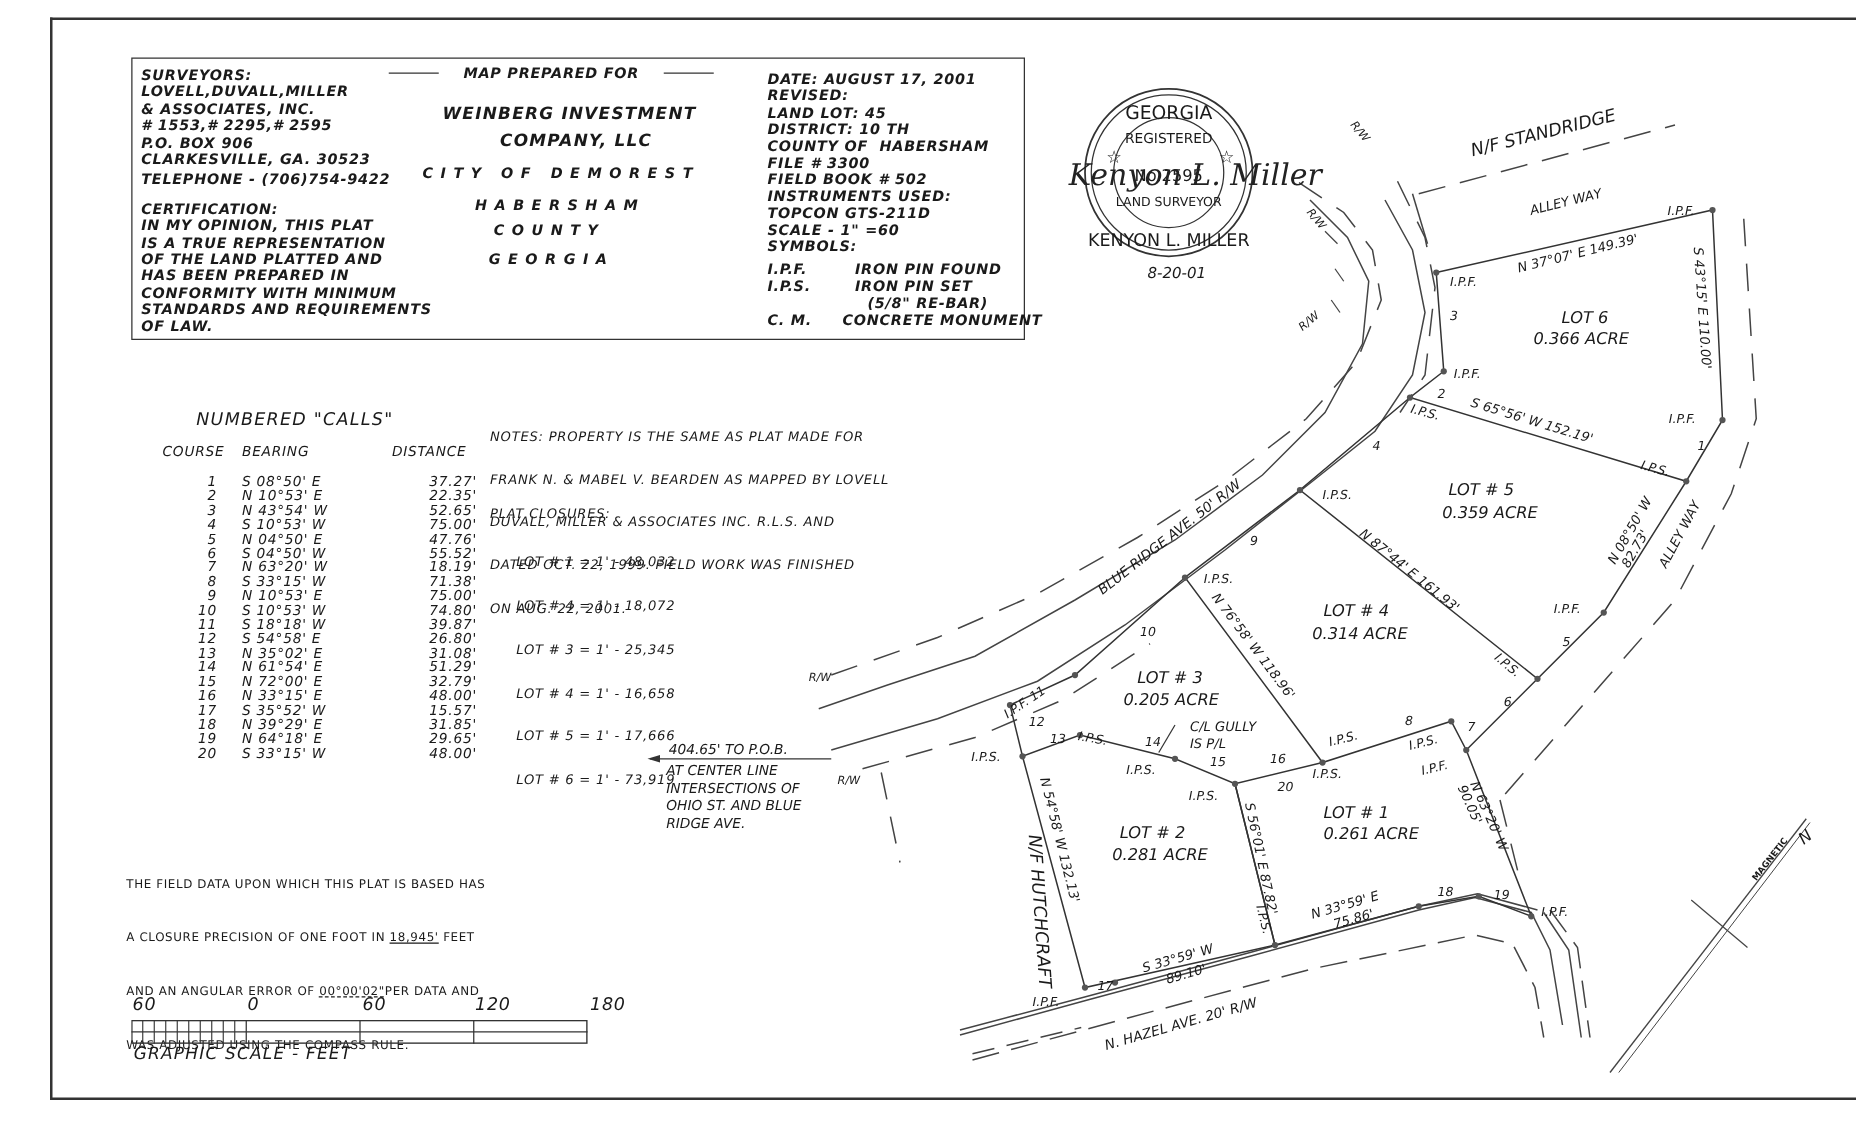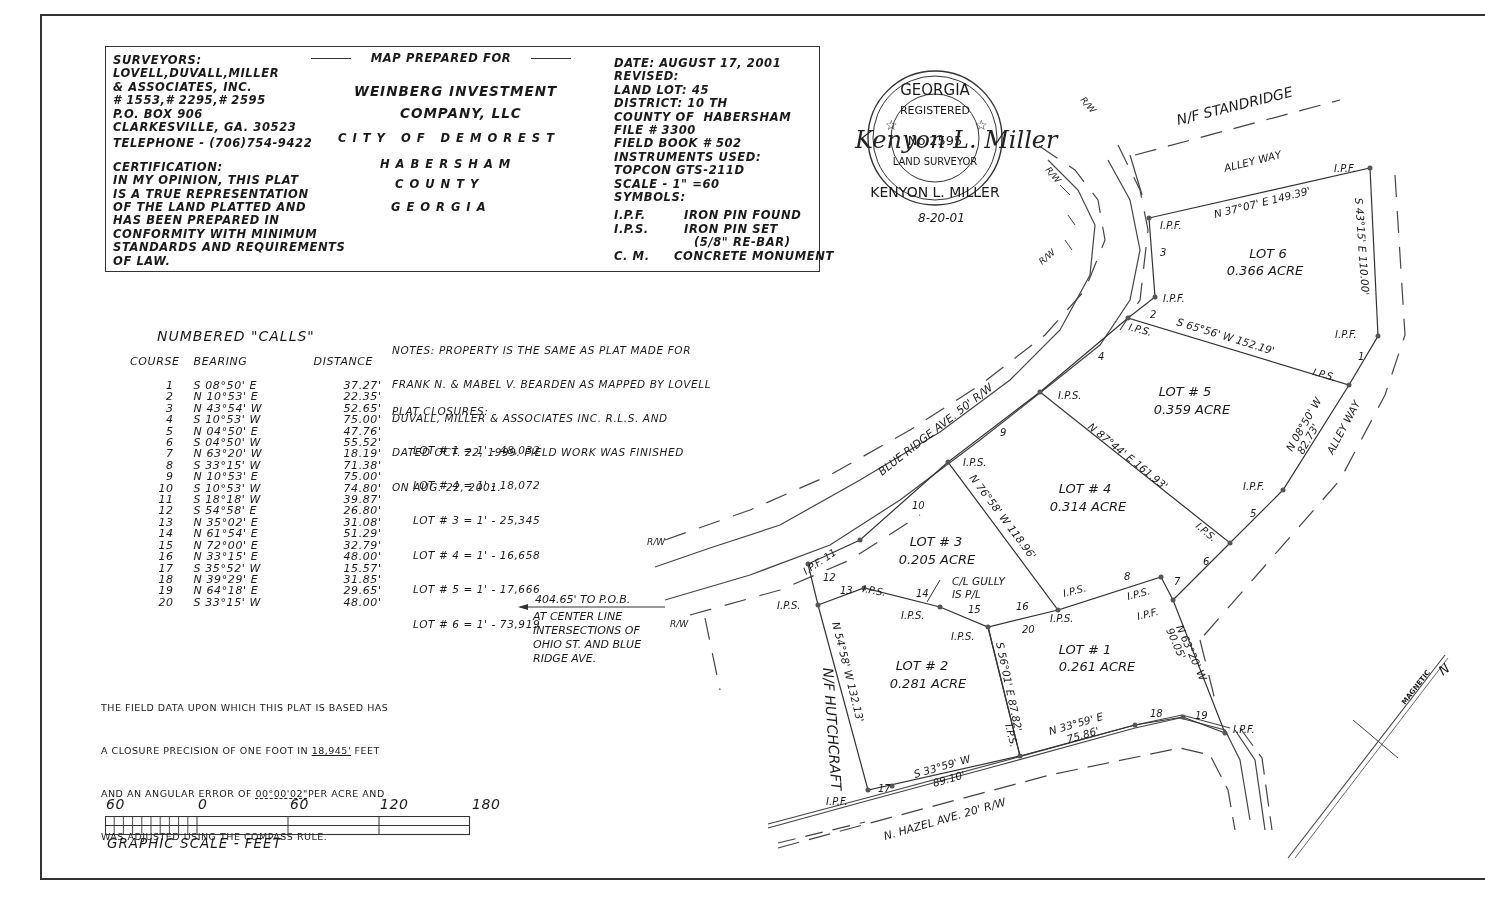--- a/index.html
+++ b/index.html
@@ -225,21 +225,21 @@
   <div>LOT # 4 = 1' - 18,072</div>
   <div>LOT # 3 = 1' - 25,345</div>
   <div>LOT # 4 = 1' - 16,658</div>
   <div>LOT # 5 = 1' - 17,666</div>
   <div>LOT # 6 = 1' - 73,919</div>
 </div>
 
 <div class="t" style="left:101px; top:672px; font-style:normal; font-size:9.5px; font-weight:normal; line-height:14.4px; letter-spacing:0.5px;">
   <div>THE FIELD DATA UPON WHICH THIS PLAT IS BASED HAS</div>
   <div><span>A CLOSURE PRECISION OF ONE FOOT IN </span><span style="text-decoration:underline;">18,945'</span><span> FEET</span></div>
-  <div><span>AND AN ANGULAR ERROR OF </span><span style="text-decoration:underline dashed;">00°00'02"</span><span>PER ACRE AND</span></div>
+  <div><span>AND AN ANGULAR ERROR OF </span><span style="text-decoration:underline dashed;">00°00'02"</span><span>PER DATA AND</span></div>
   <div>WAS ADJUSTED USING THE COMPASS RULE.</div>
 </div>
 
 <div class="t" style="left:106px; top:798px; font-size:14px;">60</div>
 <div class="t" style="left:198px; top:798px; font-size:14px;">0</div>
 <div class="t" style="left:290px; top:798px; font-size:14px;">60</div>
 <div class="t" style="left:380px; top:798px; font-size:14px;">120</div>
 <div class="t" style="left:472px; top:798px; font-size:14px;">180</div>
 <svg class="scale-bar" width="370" height="22">
   <rect x="0.5" y="0.5" width="364" height="18" fill="none" stroke="#333" stroke-width="1.1"></rect>

